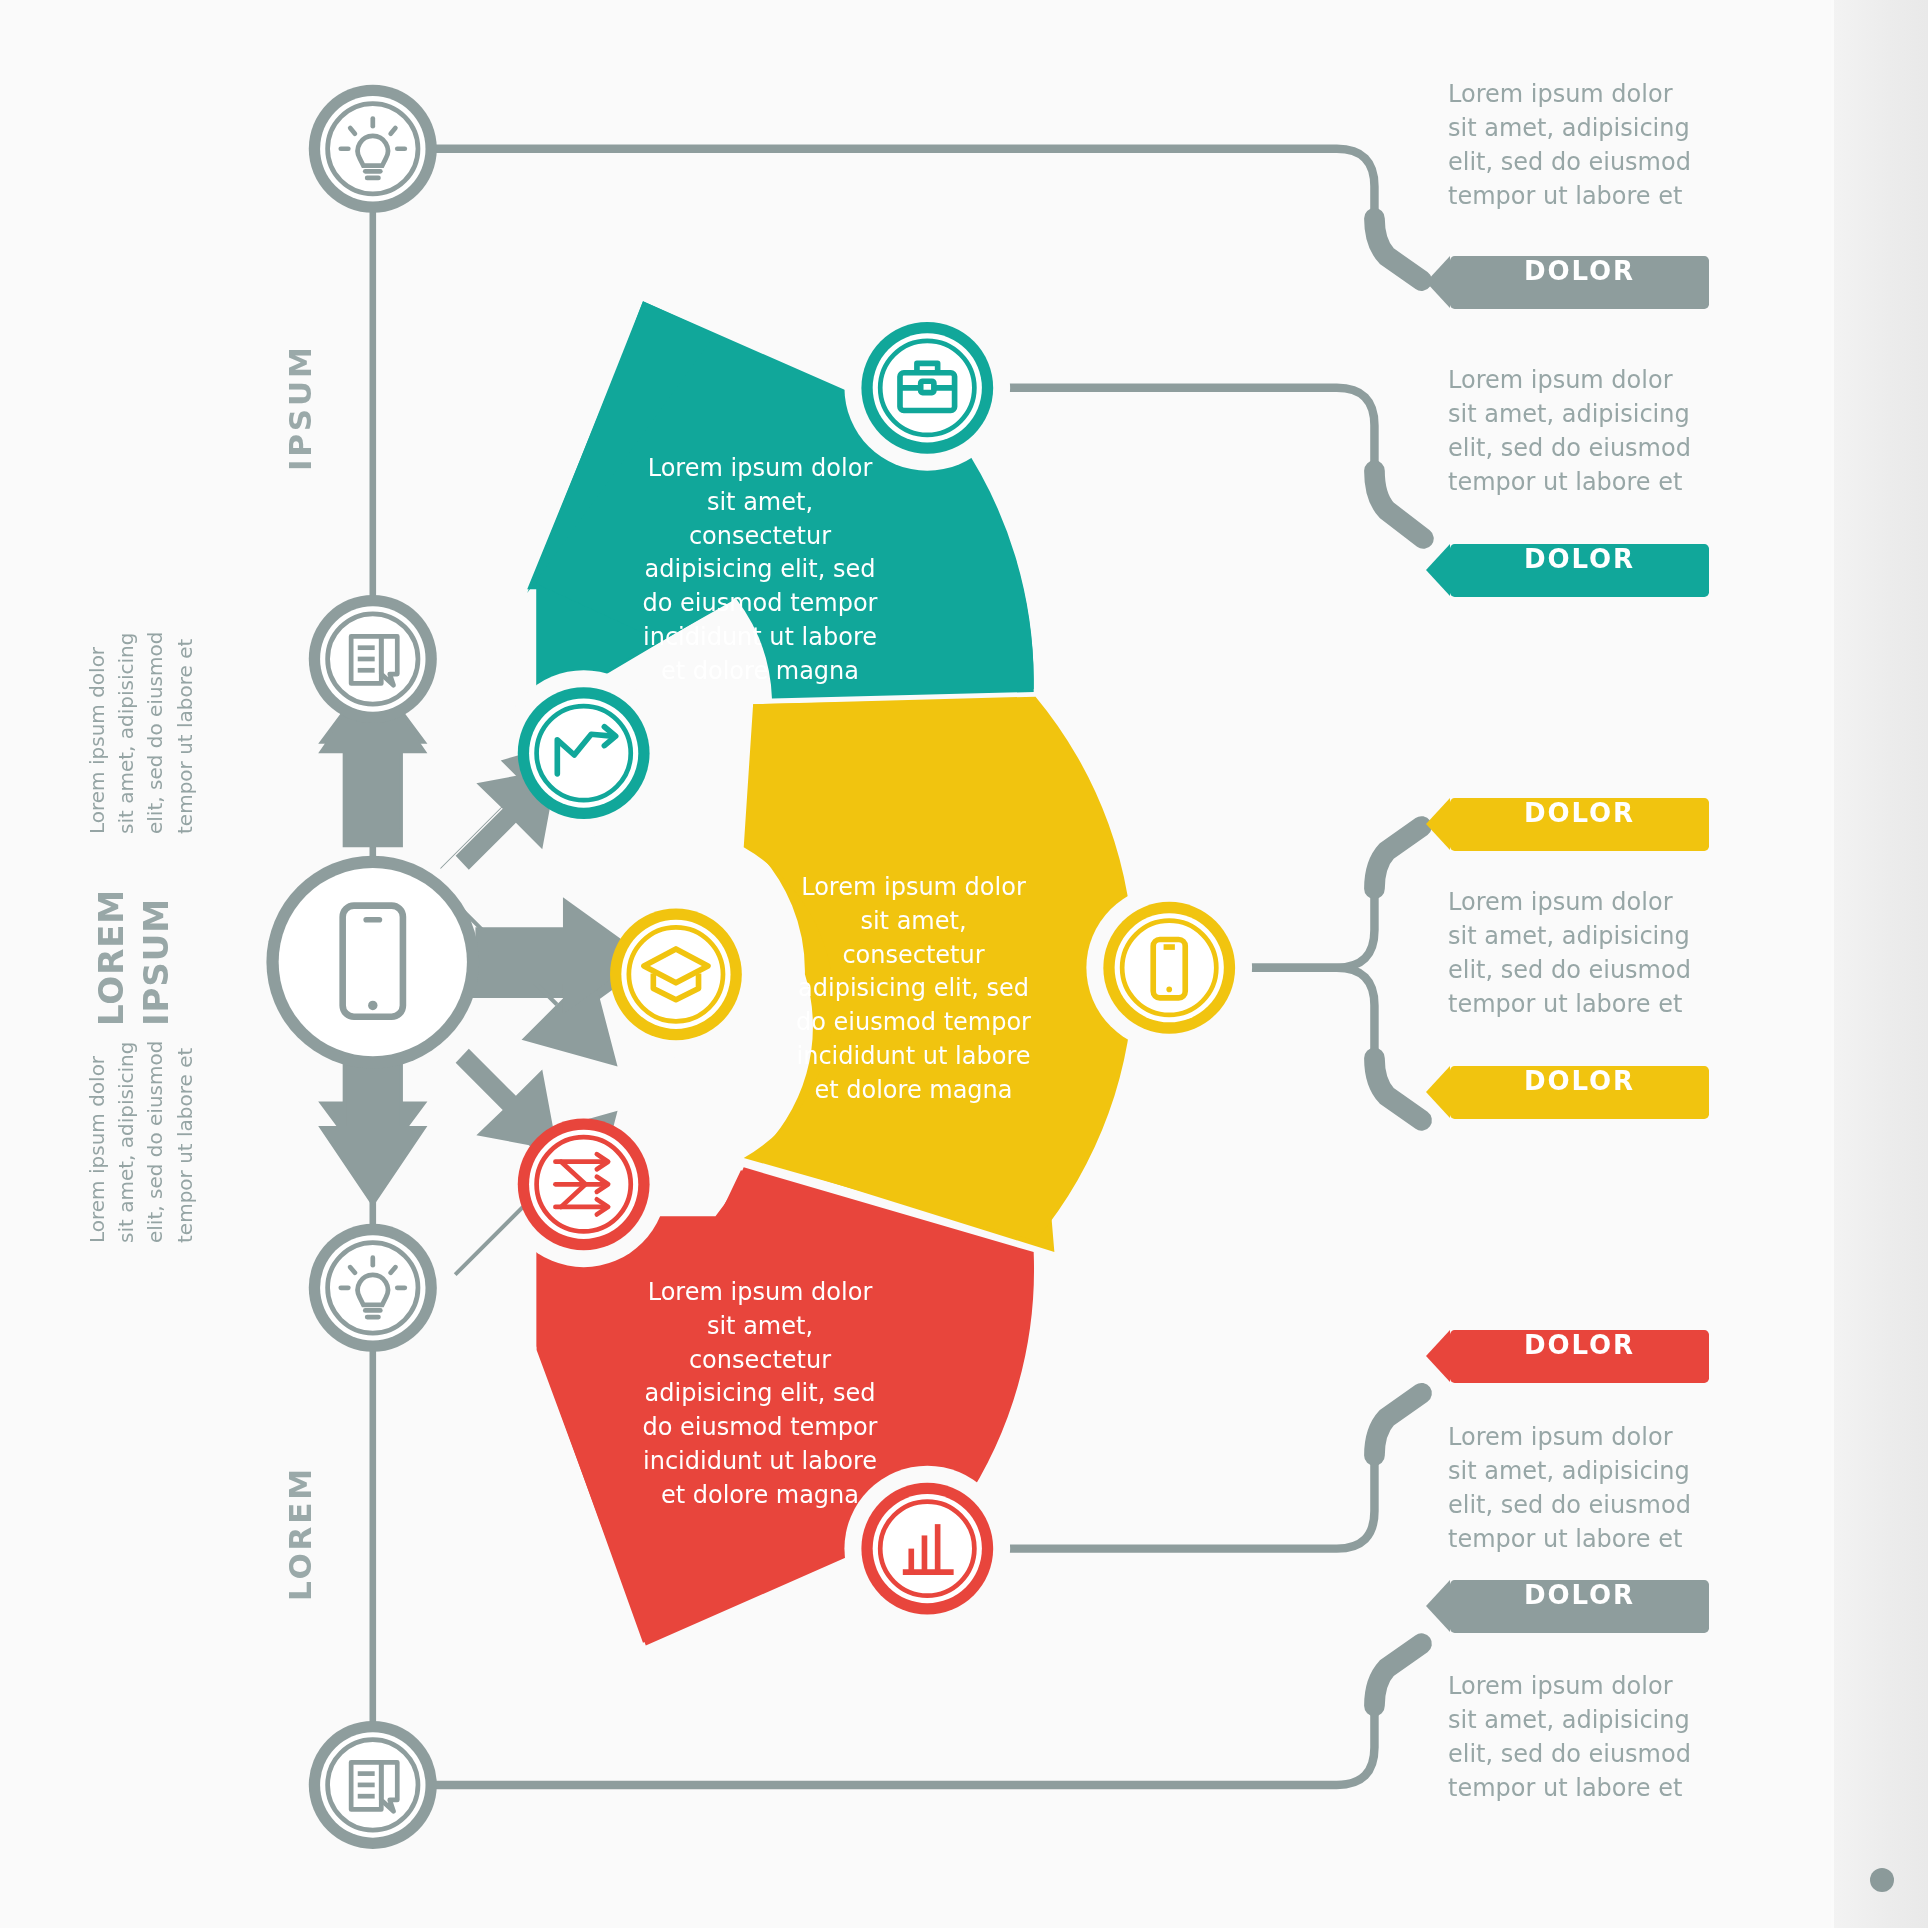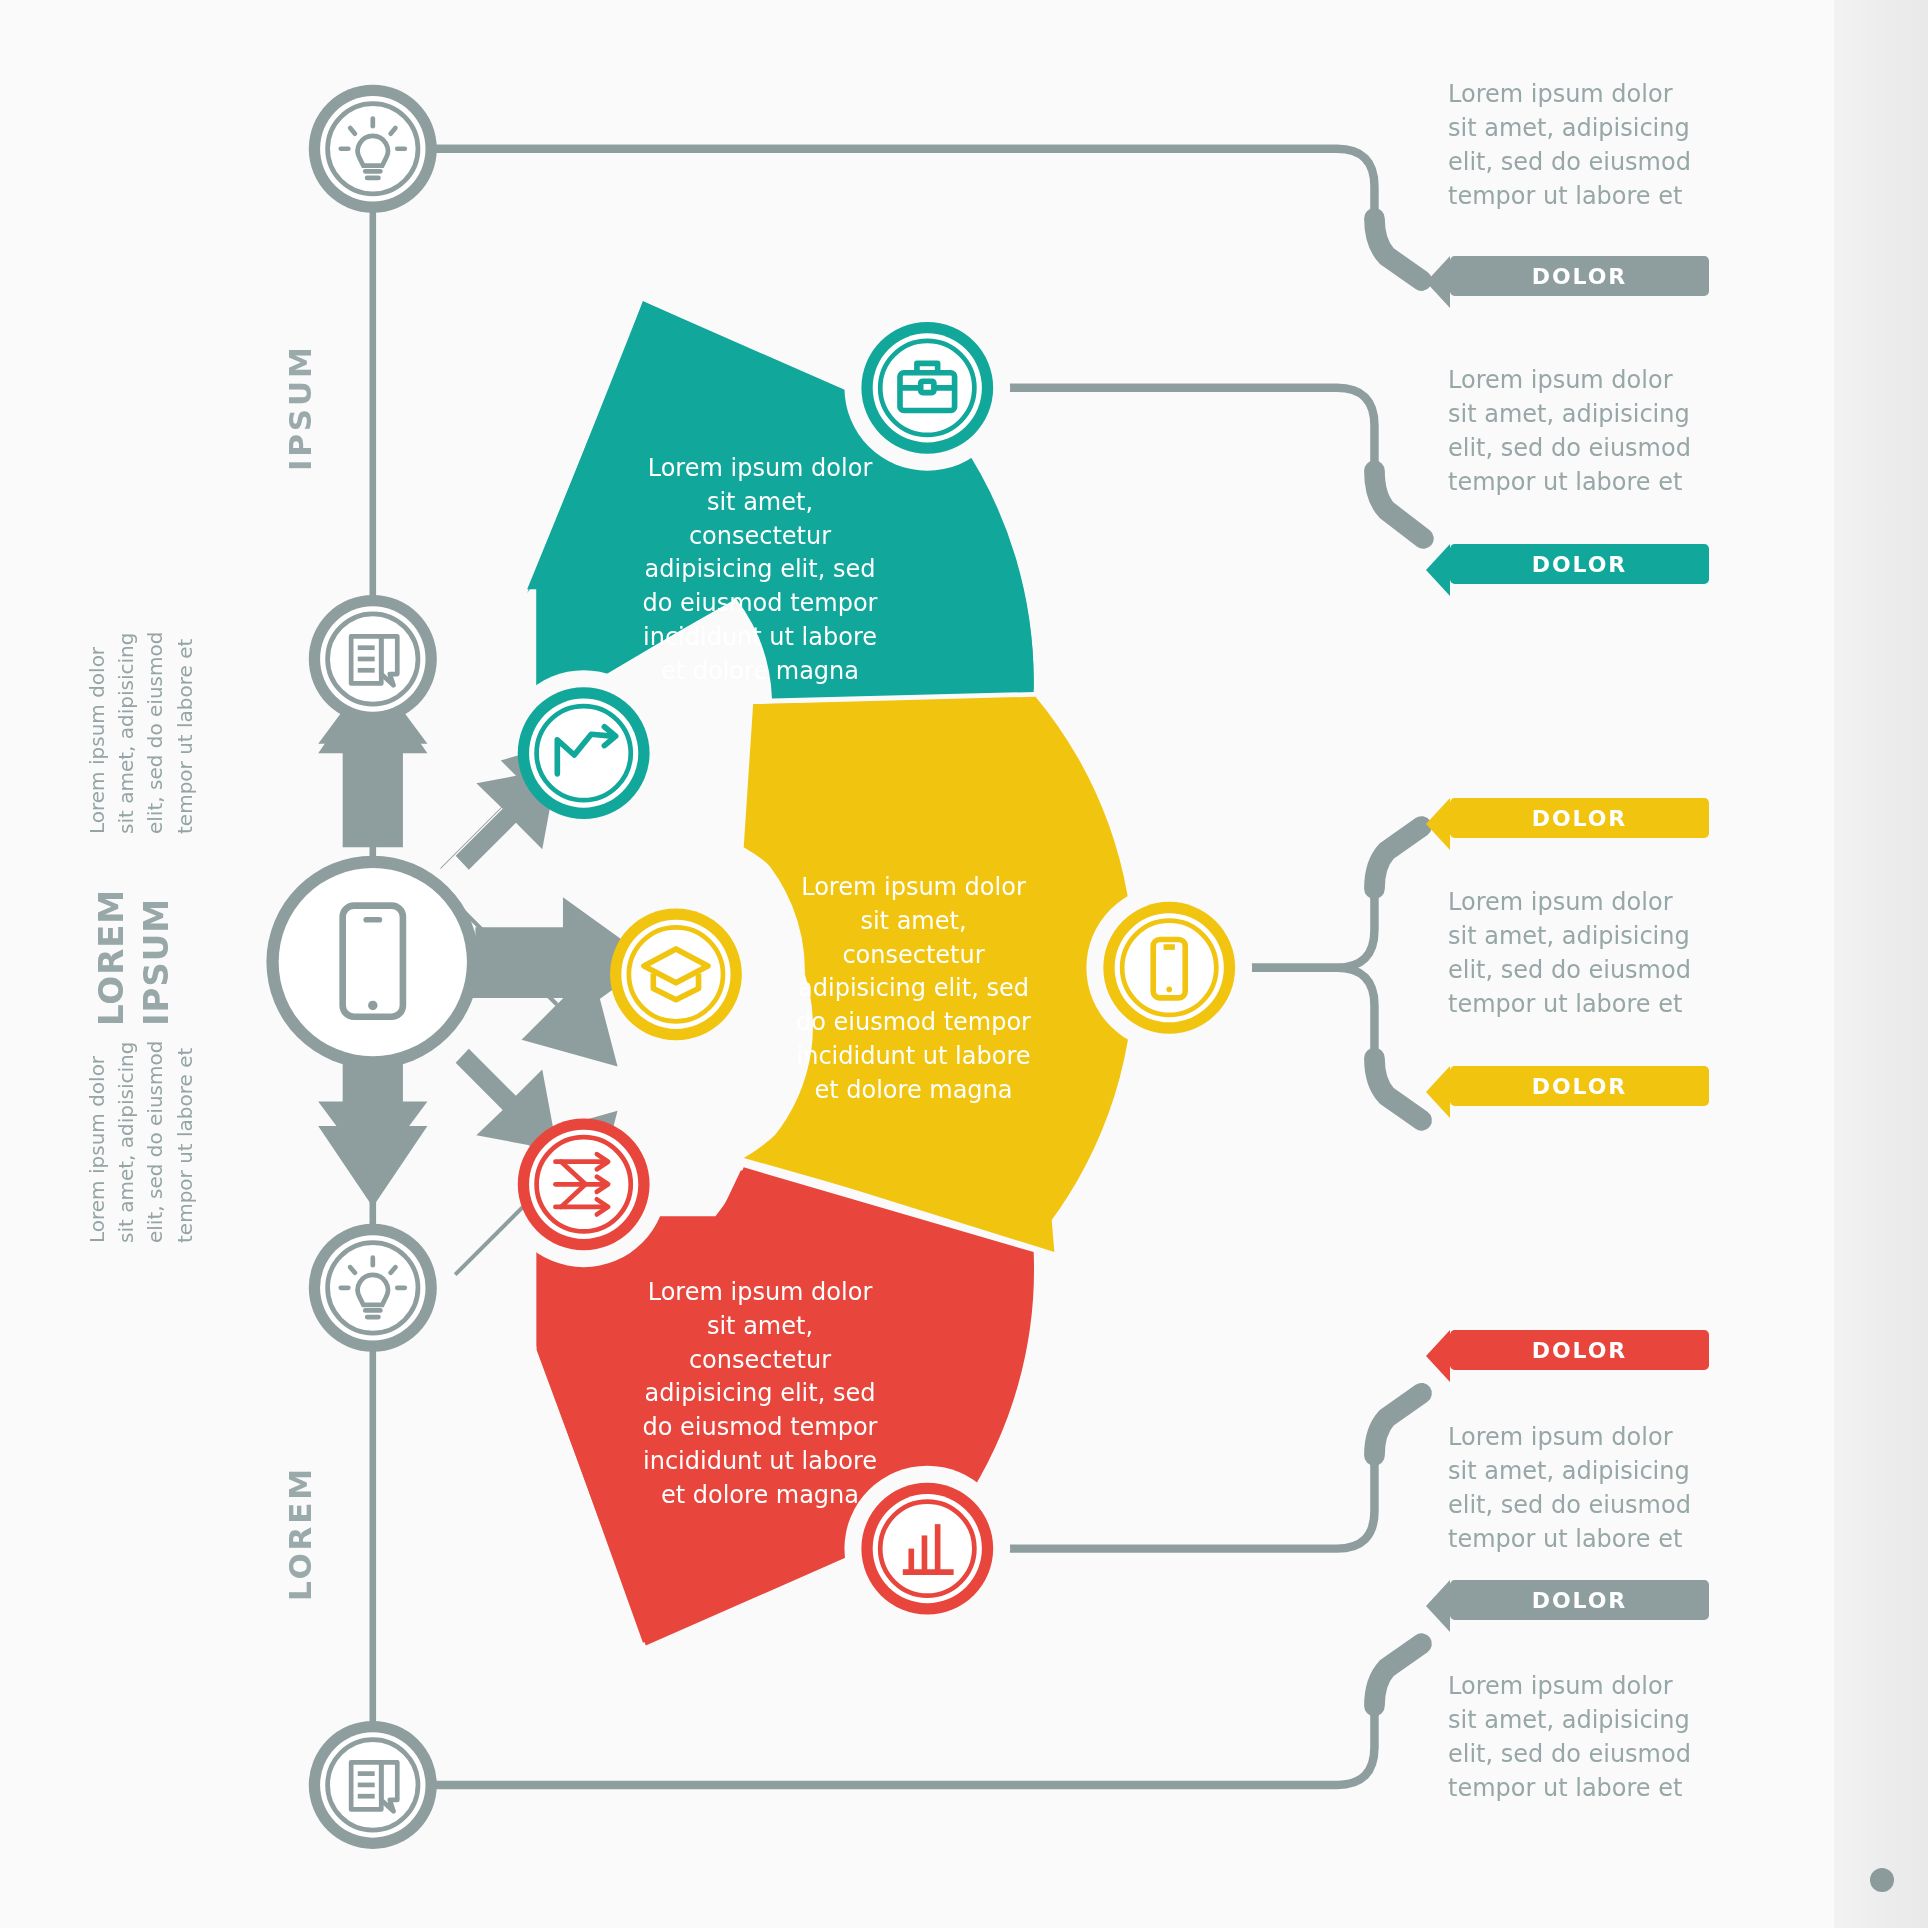--- a/index.html
+++ b/index.html
@@ -72,25 +72,25 @@
     color:#97a6a6;
     font-size:24px;
     line-height:1.42;
     white-space:pre-line;
     text-align:left;
   }
 
   
   .tag{
     position:absolute;
-    height:40px;
-    display:flex;align-items:center;justify-content:center;
+    height:53px;
+    display:flex;align-items:flex-start;justify-content:center;
     color:#ffffff;
     font-weight:bold;
-    font-size:22px;
+    font-size:26px;
     letter-spacing:1.9px;
     border-radius:4.7px;
   }
   .tag .point{
     position:absolute;left:-24.5px;top:0;width:0;height:0;
     border-top:26px solid transparent;
     border-bottom:26px solid transparent;
     border-right:24.5px solid currentColor;
   }
 

